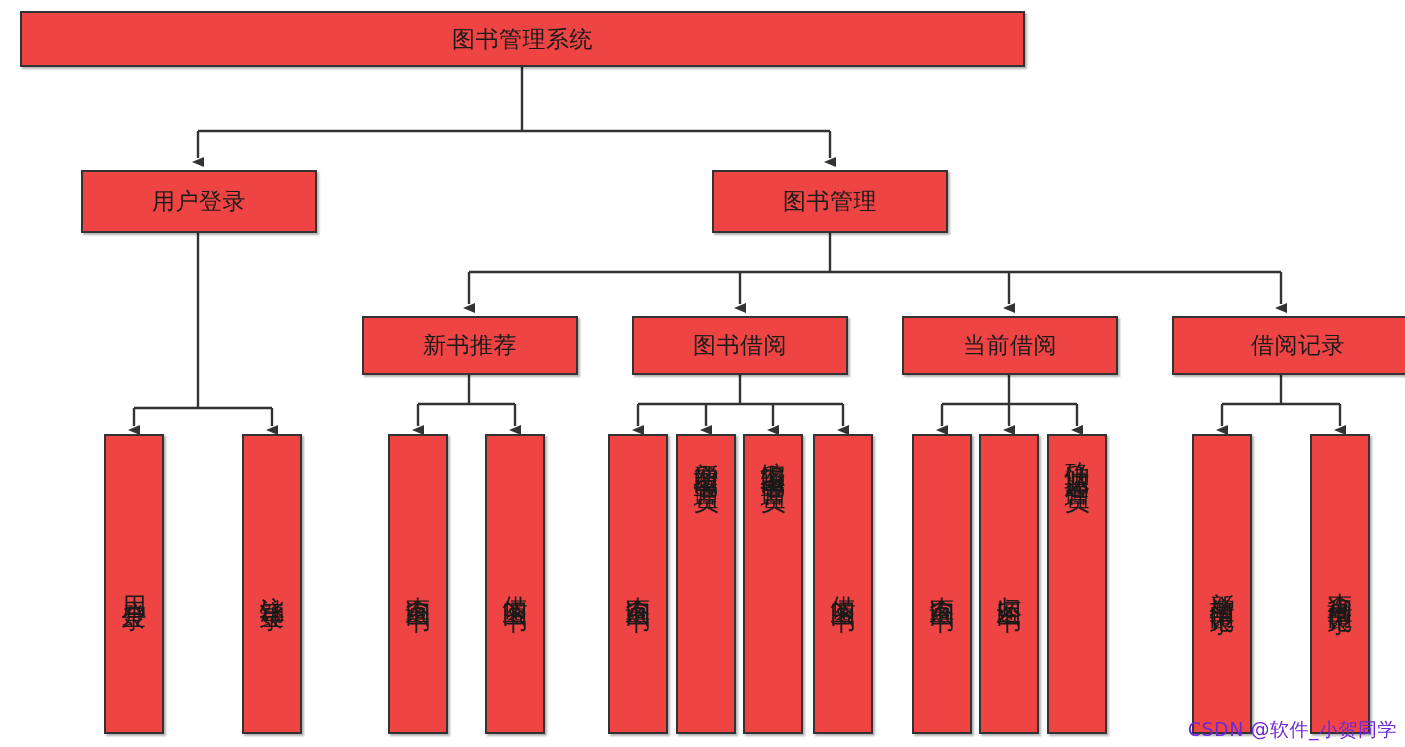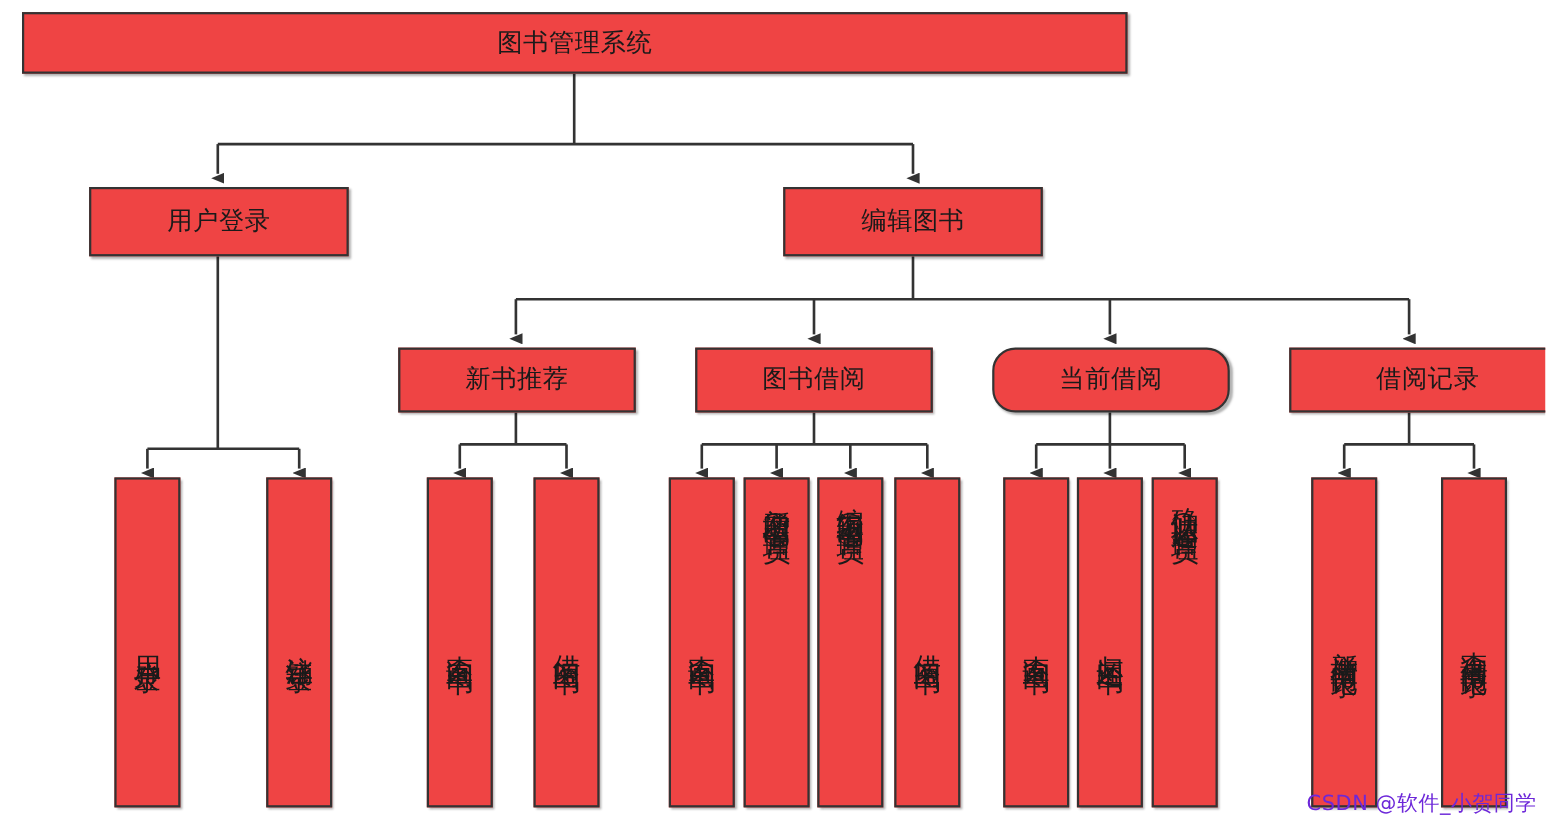--- a/index.html
+++ b/index.html
@@ -137,32 +137,32 @@
 
   <div class="node h root" style="left:20px; top:11px; width:1005px; height:56px;">
     <span class="node-label">图书管理系统</span>
   </div>
 
   <div class="node h" style="left:81px; top:170px; width:236px; height:63px;">
     <span class="node-label">用户登录</span>
   </div>
 
   <div class="node h" style="left:712px; top:170px; width:236px; height:63px;">
-    <span class="node-label">编辑图书</span>
+    <span class="node-label">图书管理</span>
   </div>
 
   <div class="node h" style="left:362px; top:316px; width:216px; height:59px;">
     <span class="node-label">新书推荐</span>
   </div>
 
   <div class="node h" style="left:632px; top:316px; width:216px; height:59px;">
     <span class="node-label">图书借阅</span>
   </div>
 
-  <div class="node h" style="left:902px; top:316px; width:216px; height:59px;border-radius:21px;">
+  <div class="node h" style="left:902px; top:316px; width:216px; height:59px;">
     <span class="node-label">当前借阅</span>
   </div>
 
   <div class="node h" style="left:1172px; top:316px; width:252px; height:59px;">
     <span class="node-label">借阅记录</span>
   </div>
 
   <div class="node v center" style="left:104px; top:434px; width:60px; height:300px;">
     <span class="node-label">用户登录</span>
   </div>

